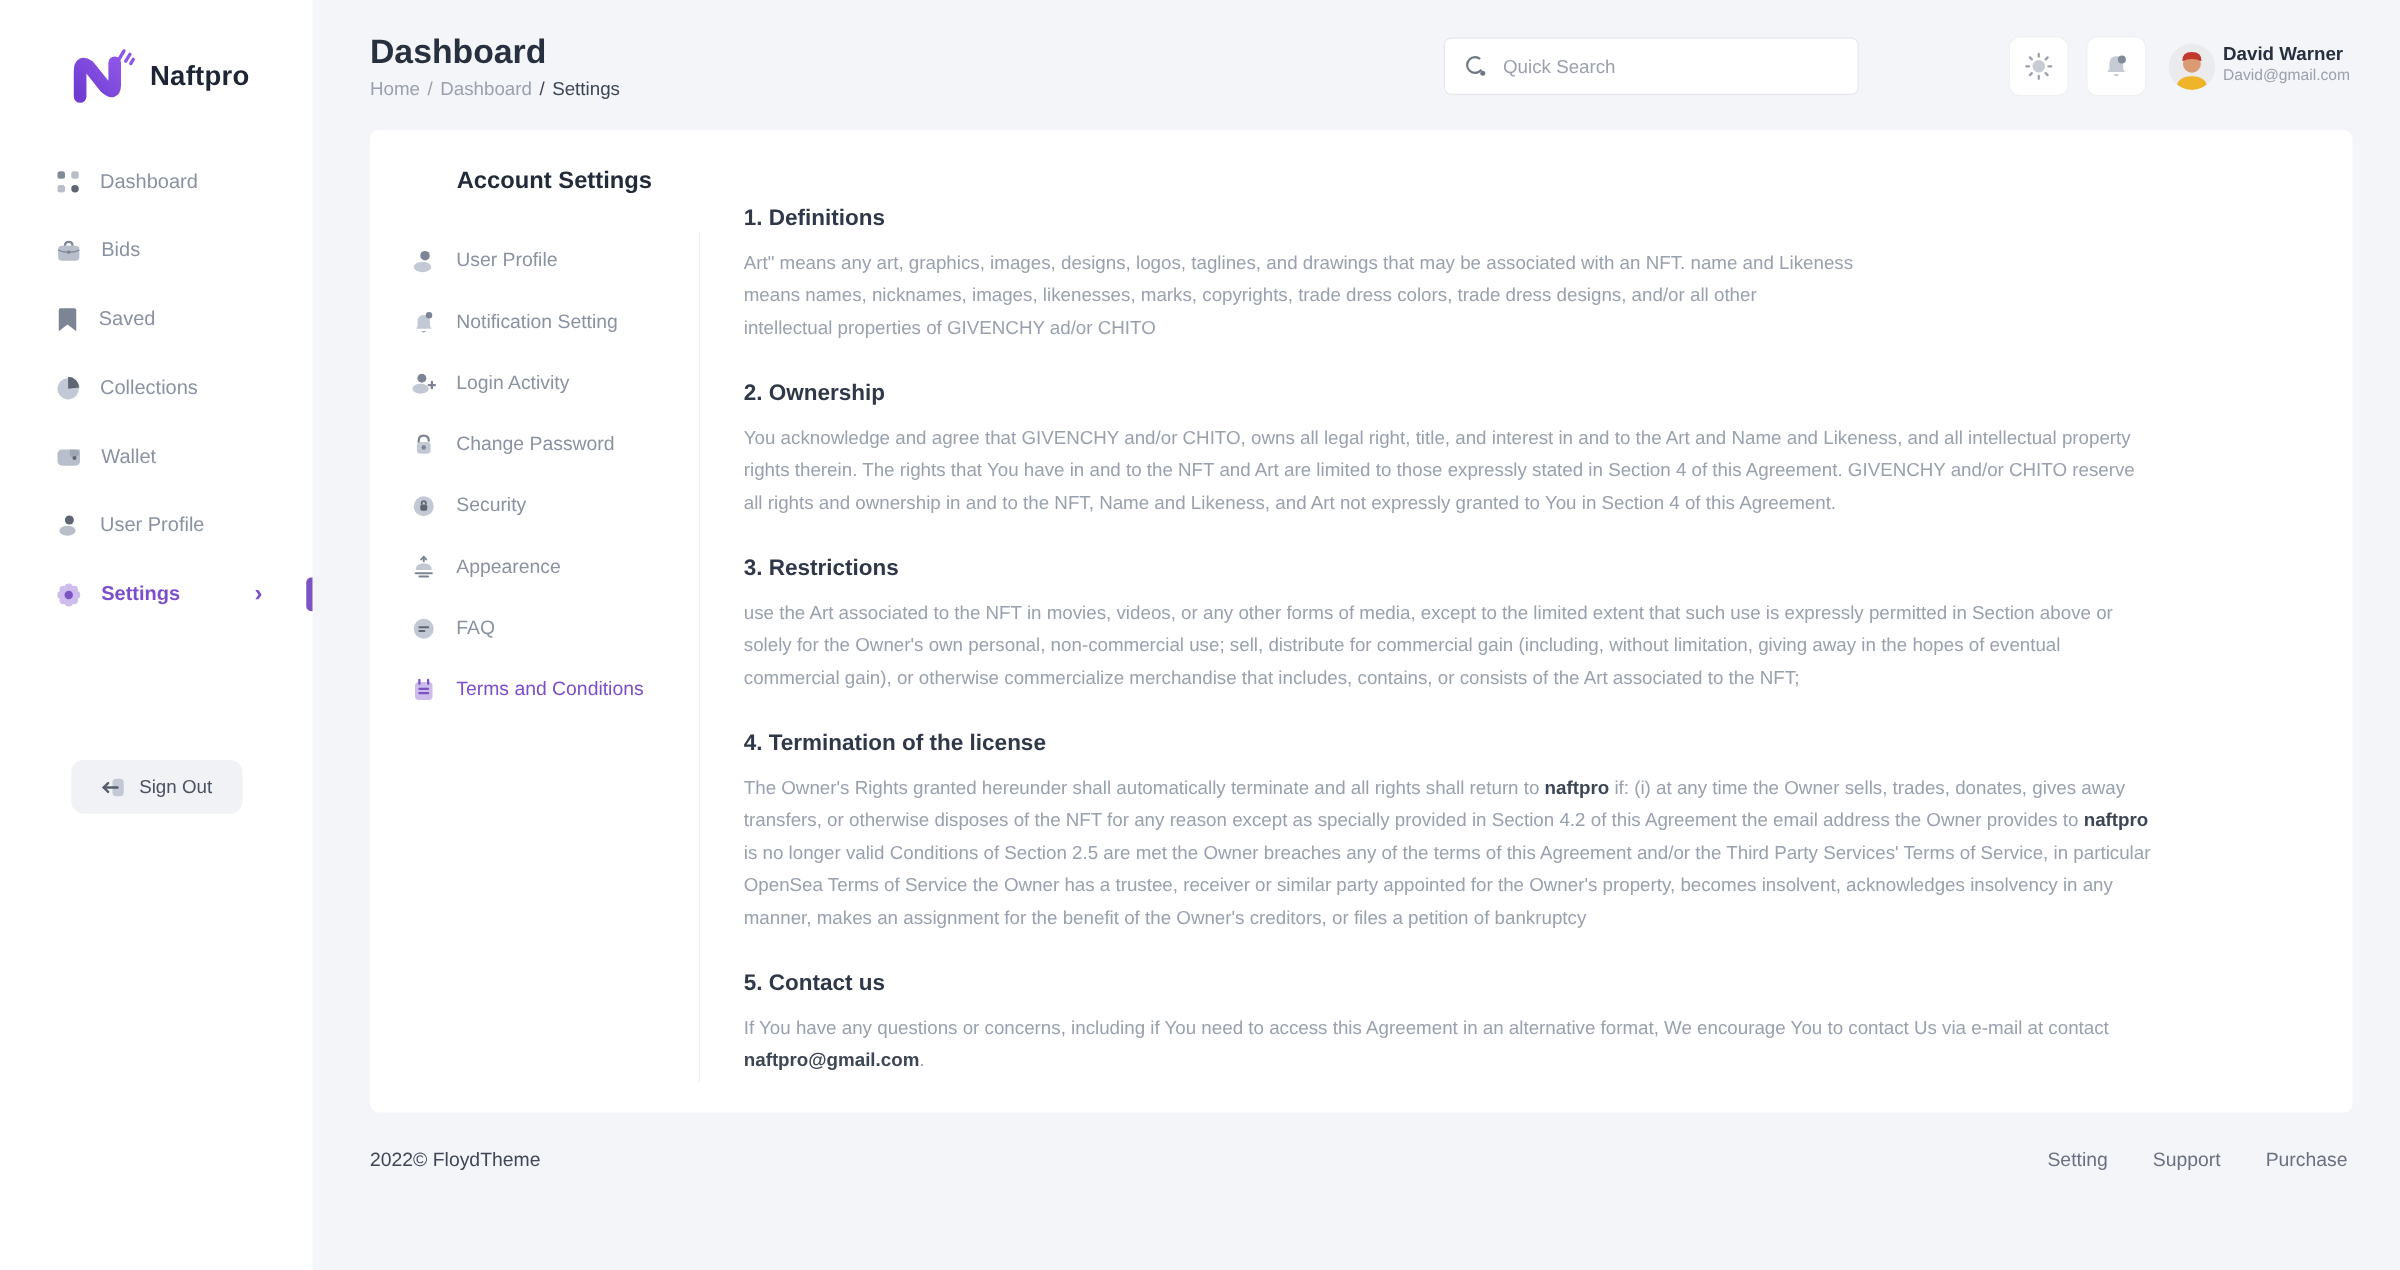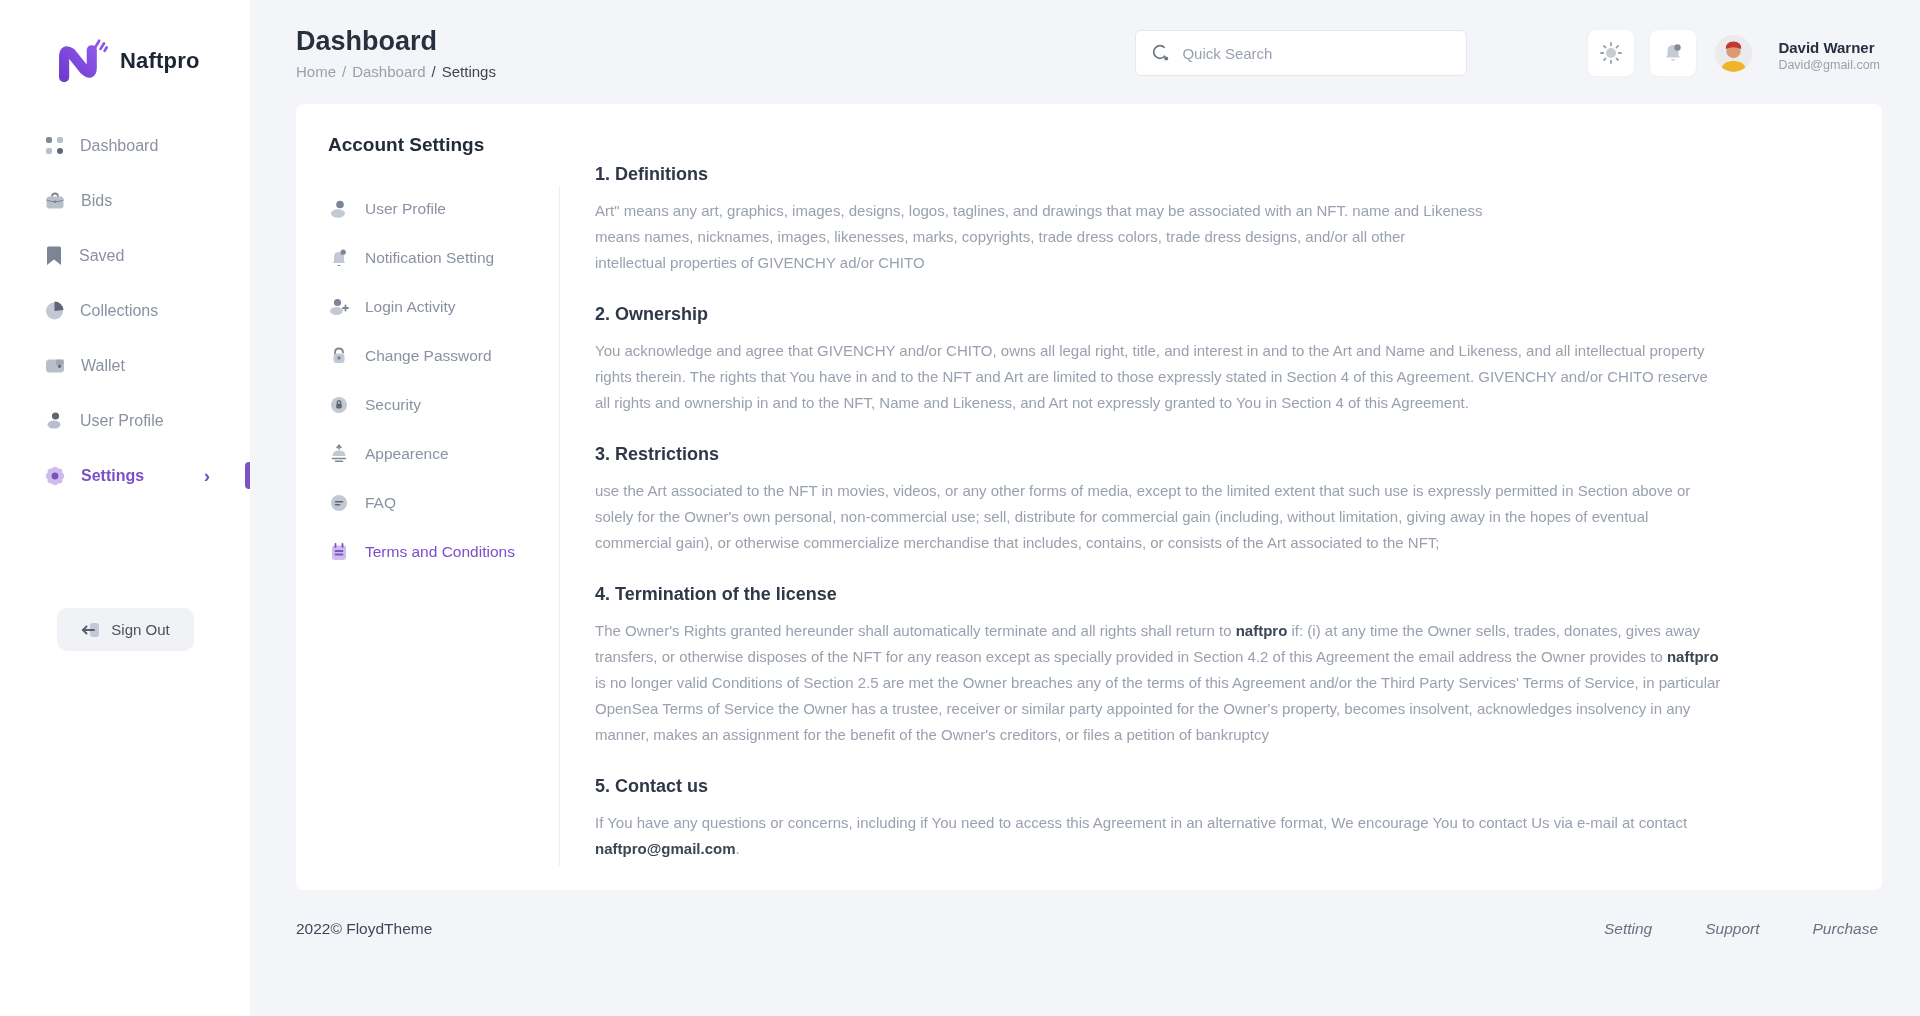--- a/index.html
+++ b/index.html
@@ -59,53 +59,53 @@
   .search input {
     width:100%; height:100%; border:none; outline:none; background:transparent;
     padding:0 14px 0 46px; font-family:inherit; font-size:15px; color:#3d4654;
   }
   .search input::placeholder { color:#9aa0ad; }
   .search .s-icon { position:absolute; left:15px; top:12px; }
   .icon-btn {
     width:48px; height:48px; border-radius:9px; background:#fff; border:1px solid #f0f1f4;
     display:flex; align-items:center; justify-content:center; cursor:pointer; margin-left:14px;
   }
-  .user-chip { display:flex; align-items:flex-end; gap:26px; margin-left:18px; cursor:pointer; }
+  .user-chip { display:flex; align-items:flex-start; gap:6px; margin-left:18px; cursor:pointer; }
   .avatar { width:37px; height:37px; border-radius:50%; overflow:hidden; background:#ebebee; }
   .u-name { font-size:15px; font-weight:700; color:#27303f; line-height:1.25; }
   .u-email { font-size:12.5px; color:#9aa0ad; }
   
   .card {
     background:#fff; border-radius:7px;
     margin:24px 38px 0 46px;
     min-height:786px;
     display:flex;
   }
-  .panel-left { width:263px; min-width:263px; padding:30px 0 0 32px; }
+  .panel-left { width:263px; min-width:263px; padding:30px 0 0 32px;text-align:center; }
   .panel-heading { font-size:19px; font-weight:700; color:#222b3a; }
   .menu { margin-top:28px; }
   .menu-item {
     display:flex; align-items:center; gap:15px;
     height:49px; cursor:pointer;
     font-size:15.5px; color:#8a92a1;
   }
   .menu-item.active { color:#7c4ec9; font-weight:400; }
   .divider { width:1px; background:#ebedf1; margin:82px 0 24px; }
   .panel-right { flex:1; padding:60px 45px 0 35px; }
   .sec-h { font-size:18px; font-weight:700; color:#2f3848; margin:28px 0 13px; }
   .sec-h:first-child { margin-top:0; }
   .sec-p { font-size:15px; line-height:26px; color:#99a1ae; white-space:pre-line; }
   .rich-b { font-weight:700; color:#3d4654; }
   
   .foot {
     display:flex; justify-content:space-between;
     padding:30px 42px 0 46px;
   }
   .foot-left { font-size:15.5px; color:#3f4757; }
-  .foot-links { display:flex; gap:53px;font-style:italic; }
+  .foot-links { display:flex; gap:36px; }
   .foot-link { font-size:15.5px; color:#6a7080; cursor:pointer; }
   svg { display:block; }
 </style>
 </head>
 <body>
 
 <aside class="sidebar">
   <div class="brand">
     <span>
       <svg width="54" height="46" viewBox="0 0 80 68">

